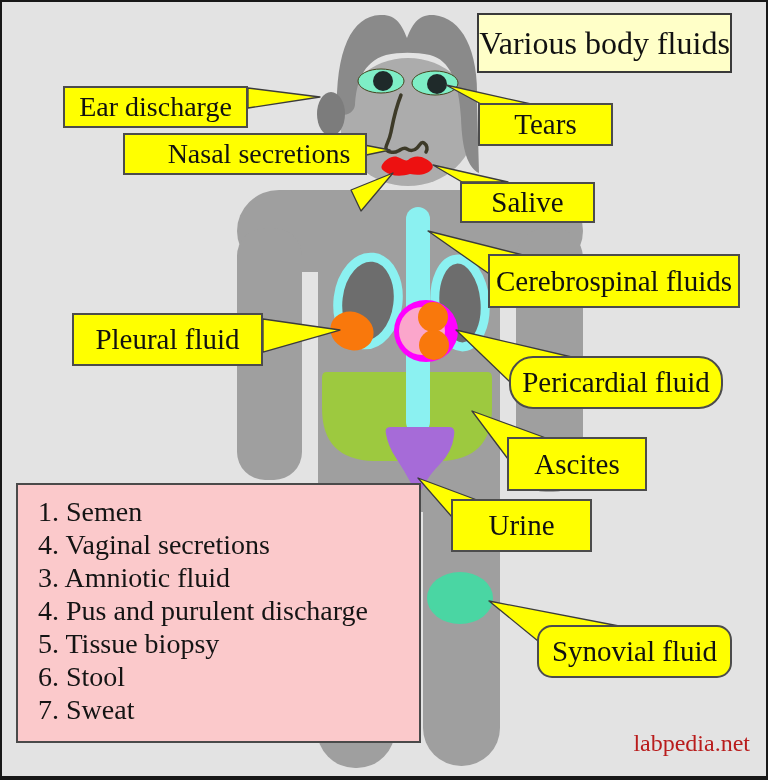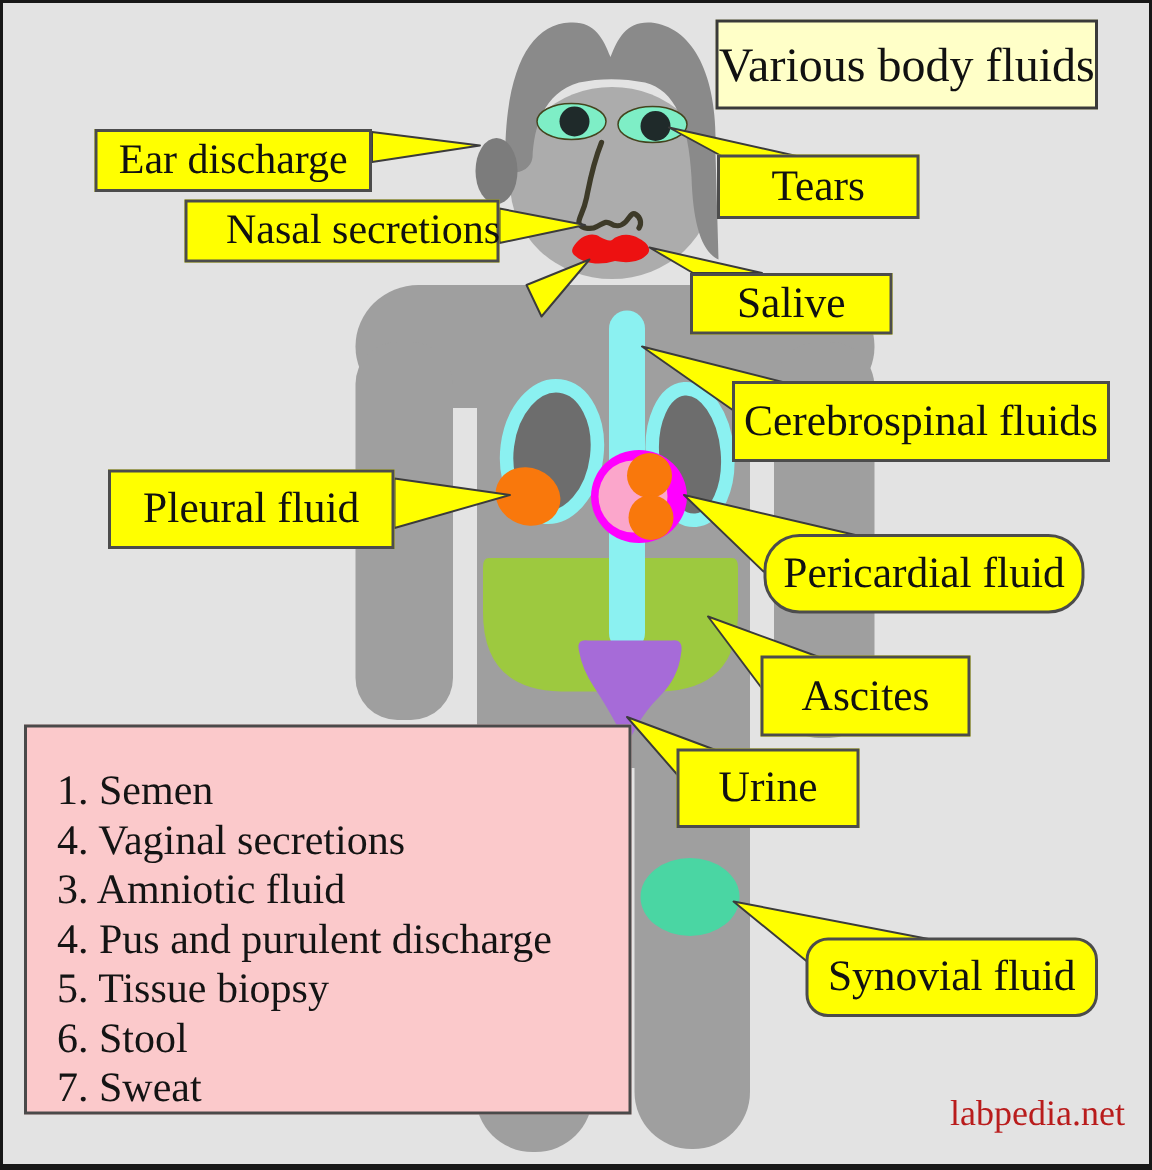--- a/index.html
+++ b/index.html
@@ -21,38 +21,38 @@
     display:flex;align-items:center;justify-content:center;
     font-size:29px;line-height:1;white-space:nowrap;
     z-index:3;
   }
   .title-box{
     background:#ffffc8;
     border:2px solid #3a3a3a;
     font-size:32px;
   }
   .lbl-ear{left:61px;top:84px;width:185px;height:42px;font-size:28px;}
-  .lbl-nasal{left:121px;top:131px;width:210px;height:42px;font-size:28px;padding-left:28px;}
+  .lbl-nasal{left:121px;top:131px;width:244px;height:42px;font-size:28px;padding-left:28px;}
   .lbl-sputum{left:218px;top:181px;width:137px;height:42px;font-size:28px;}
   .lbl-title{left:475px;top:11px;width:255px;height:60px;}
   .lbl-tears{left:476px;top:101px;width:135px;height:43px;}
   .lbl-salive{left:458px;top:180px;width:135px;height:41px;}
   .lbl-csf{left:486px;top:252px;width:252px;height:54px;}
   .lbl-pleural{left:70px;top:311px;width:191px;height:53px;}
   .lbl-pericardial{left:507px;top:354px;width:214px;height:53px;border-radius:24px;}
   .lbl-ascites{left:505px;top:435px;width:140px;height:54px;}
-  .lbl-urine{left:449px;top:497px;width:122px;height:53px;}
+  .lbl-urine{left:449px;top:497px;width:141px;height:53px;}
   .lbl-synovial{left:535px;top:623px;width:195px;height:53px;border-radius:15px;}
   .panel{
     position:absolute;
     left:14px;top:481px;width:405px;height:260px;
     box-sizing:border-box;
     background:#fbc9cb;
     border:2px solid #4a4a4a;
-    padding:26px 0 0 20px;
+    padding:10px 0 0 20px;
     z-index:4;
   }
   .panel .row{
     font-size:28px;line-height:33px;color:#141414;white-space:nowrap;
   }
   .watermark{
     position:absolute;left:628px;top:728px;width:120px;
     font-size:24px;color:#b91c1c;text-align:right;z-index:4;
   }
 </style>

